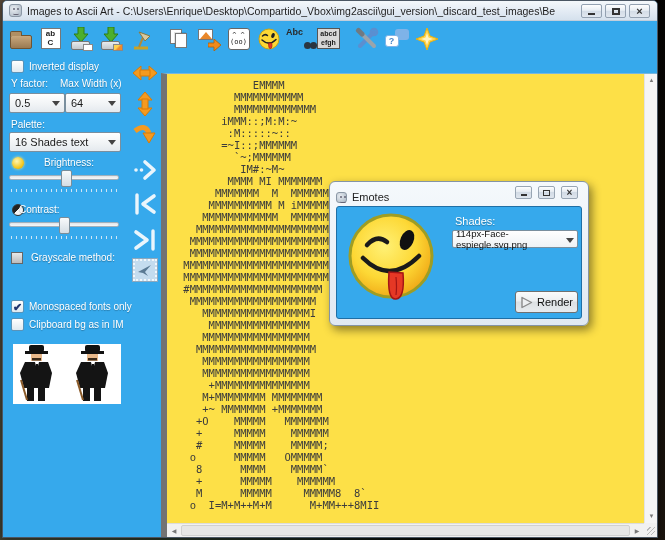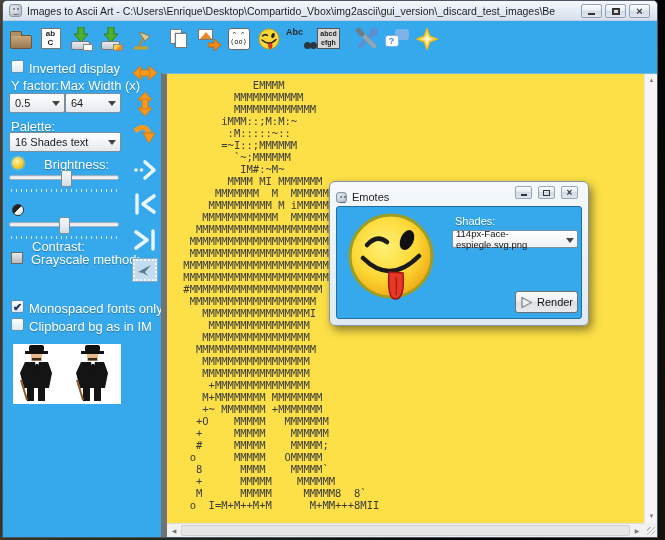--- a/index.html
+++ b/index.html
@@ -53,21 +53,21 @@
   .i-imgarrow{ position:relative; width:24px; height:24px;}
   .i-imgarrow .pic{ position:absolute; left:1px; top:2px; width:15px; height:11px; background:#fff; border:1px solid #777; overflow:hidden;}
   .i-imgarrow .pic::before{ content:""; position:absolute; left:1px; bottom:0; border-left:6px solid transparent; border-right:6px solid transparent; border-bottom:7px solid #E8872A;}
   .i-oo{ background:#fff; border:1px solid #666; border-radius:3px; width:22px; height:22px; font-family:"DejaVu Sans Mono",monospace; font-size:7px; line-height:7px; text-align:center; color:#222; white-space:pre; padding-top:3px;}
   .i-fontfind{ position:relative; width:25px; height:24px; font-size:9px; font-weight:bold; color:#2a2a2a;}
   .i-fontfind .bino{ position:absolute; right:0; bottom:2px; width:7px; height:7px; background:#2a3540; border-radius:50%; box-shadow:6px 0 0 #2a3540;}
   .i-fontsample{ width:23px; height:21px; border:1px solid #555; background:#d8d8d8; font-size:7px; line-height:9px; text-align:center; color:#1a1a1a; white-space:pre; font-weight:bold;}
   .i-stampbox{ width:24px; height:22px; background:#C4DCEF; border:2px dotted #F2F7FB; outline:1px solid #8FA8BC; display:flex; align-items:center; justify-content:center;}
   
   .sidebar{ position:absolute; left:0; top:55px; width:160px; bottom:0; background:#36A9EC;}
-  .slabel{ position:absolute; color:#fff; font-size:13px; text-shadow:0 1px 1px rgba(0,0,0,.3); white-space:nowrap;}
+  .slabel{ position:absolute; color:#fff; font-size:10px; text-shadow:0 1px 1px rgba(0,0,0,.3); white-space:nowrap;}
   .chk{ position:absolute; width:13px; height:13px; background:linear-gradient(#fff,#dfe9ef); border:1px solid #5a93b8; border-radius:2px; font-size:11px; line-height:12px; text-align:center; color:#23356e; font-weight:bold;}
   .combo{ position:absolute; height:20px; background:linear-gradient(#fff,#f0f3f5 60%,#e4e9ee); border:1px solid #7a8f9e; border-radius:2px; font-size:11px; color:#1a1a1a; display:flex; align-items:center; padding-left:5px;}
   .combo .arr{ position:absolute; right:4px; top:7px; width:0; height:0; border-left:4px solid transparent; border-right:4px solid transparent; border-top:5px solid #444;}
   .slider{ position:absolute; width:110px; height:22px;}
   .slider .track{ position:absolute; left:0; right:0; top:5px; height:5px; background:linear-gradient(#dfe4e8,#f6f8f9); border:1px solid #9fb0bc; border-radius:2px;}
   .slider .thumb{ position:absolute; top:0; width:11px; height:17px; background:linear-gradient(#f8fafb,#d4dde4); border:1px solid #7b8d99; border-radius:2px;}
   .slider .ticks{ position:absolute; left:2px; right:2px; top:19px; height:3px;
     background:repeating-linear-gradient(90deg,#cde6f6 0 1px,transparent 1px 5px);}
   .mini-ico{ position:absolute; width:12px; height:12px;}
   .bulb{ background:radial-gradient(circle at 40% 35%,#fff6b0,#f5c518 65%,#caa00a); border-radius:50%; box-shadow:0 0 3px #ffe879;}
@@ -253,21 +253,21 @@
 
     <div class="mini-ico bulb" style="left:9px; top:101px;"></div>
     <div class="slabel" style="left:29px; top:101px;padding-left:12px;">Brightness:</div>
     <div class="slider" style="left:6px; top:114px;">
       <div class="track"></div>
         <div class="thumb" style="left:52px;"></div>
         <div class="ticks"></div>
     </div>
 
     <div class="mini-ico halfc" style="left:9px; top:148px;"></div>
-    <div class="slabel" style="left:29px; top:148px;margin-top:35px;">Contrast:</div>
+    <div class="slabel" style="left:16px; top:148px;">Contrast:</div>
     <div class="slider" style="left:6px; top:161px;">
       <div class="track"></div>
         <div class="thumb" style="left:50px;"></div>
         <div class="ticks"></div>
     </div>
 
     <div class="mini-ico grayico" style="left:8px; top:196px;"></div>
     <div class="slabel" style="left:28px; top:196px;text-align:center;">Grayscale method:</div>
 
     <div class="chk" style="left:8px; top:244px;">✔</div>

